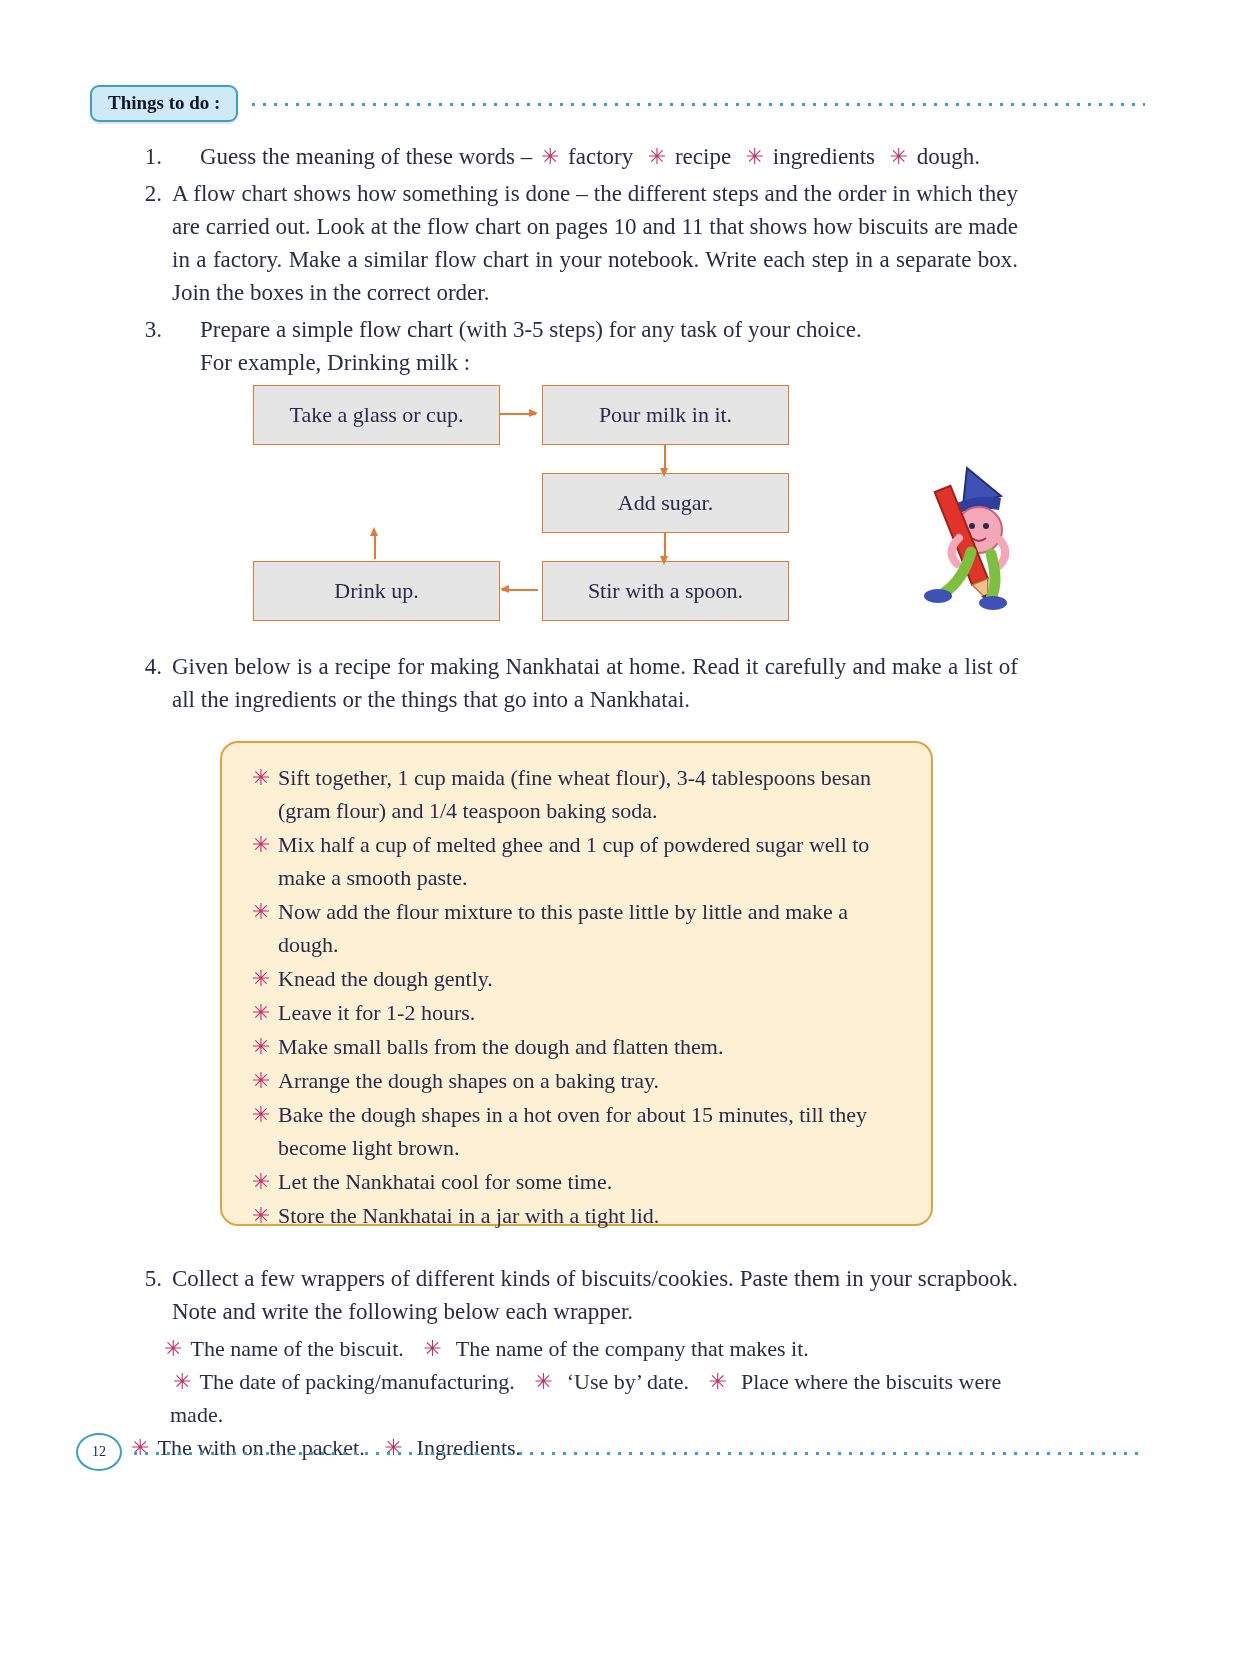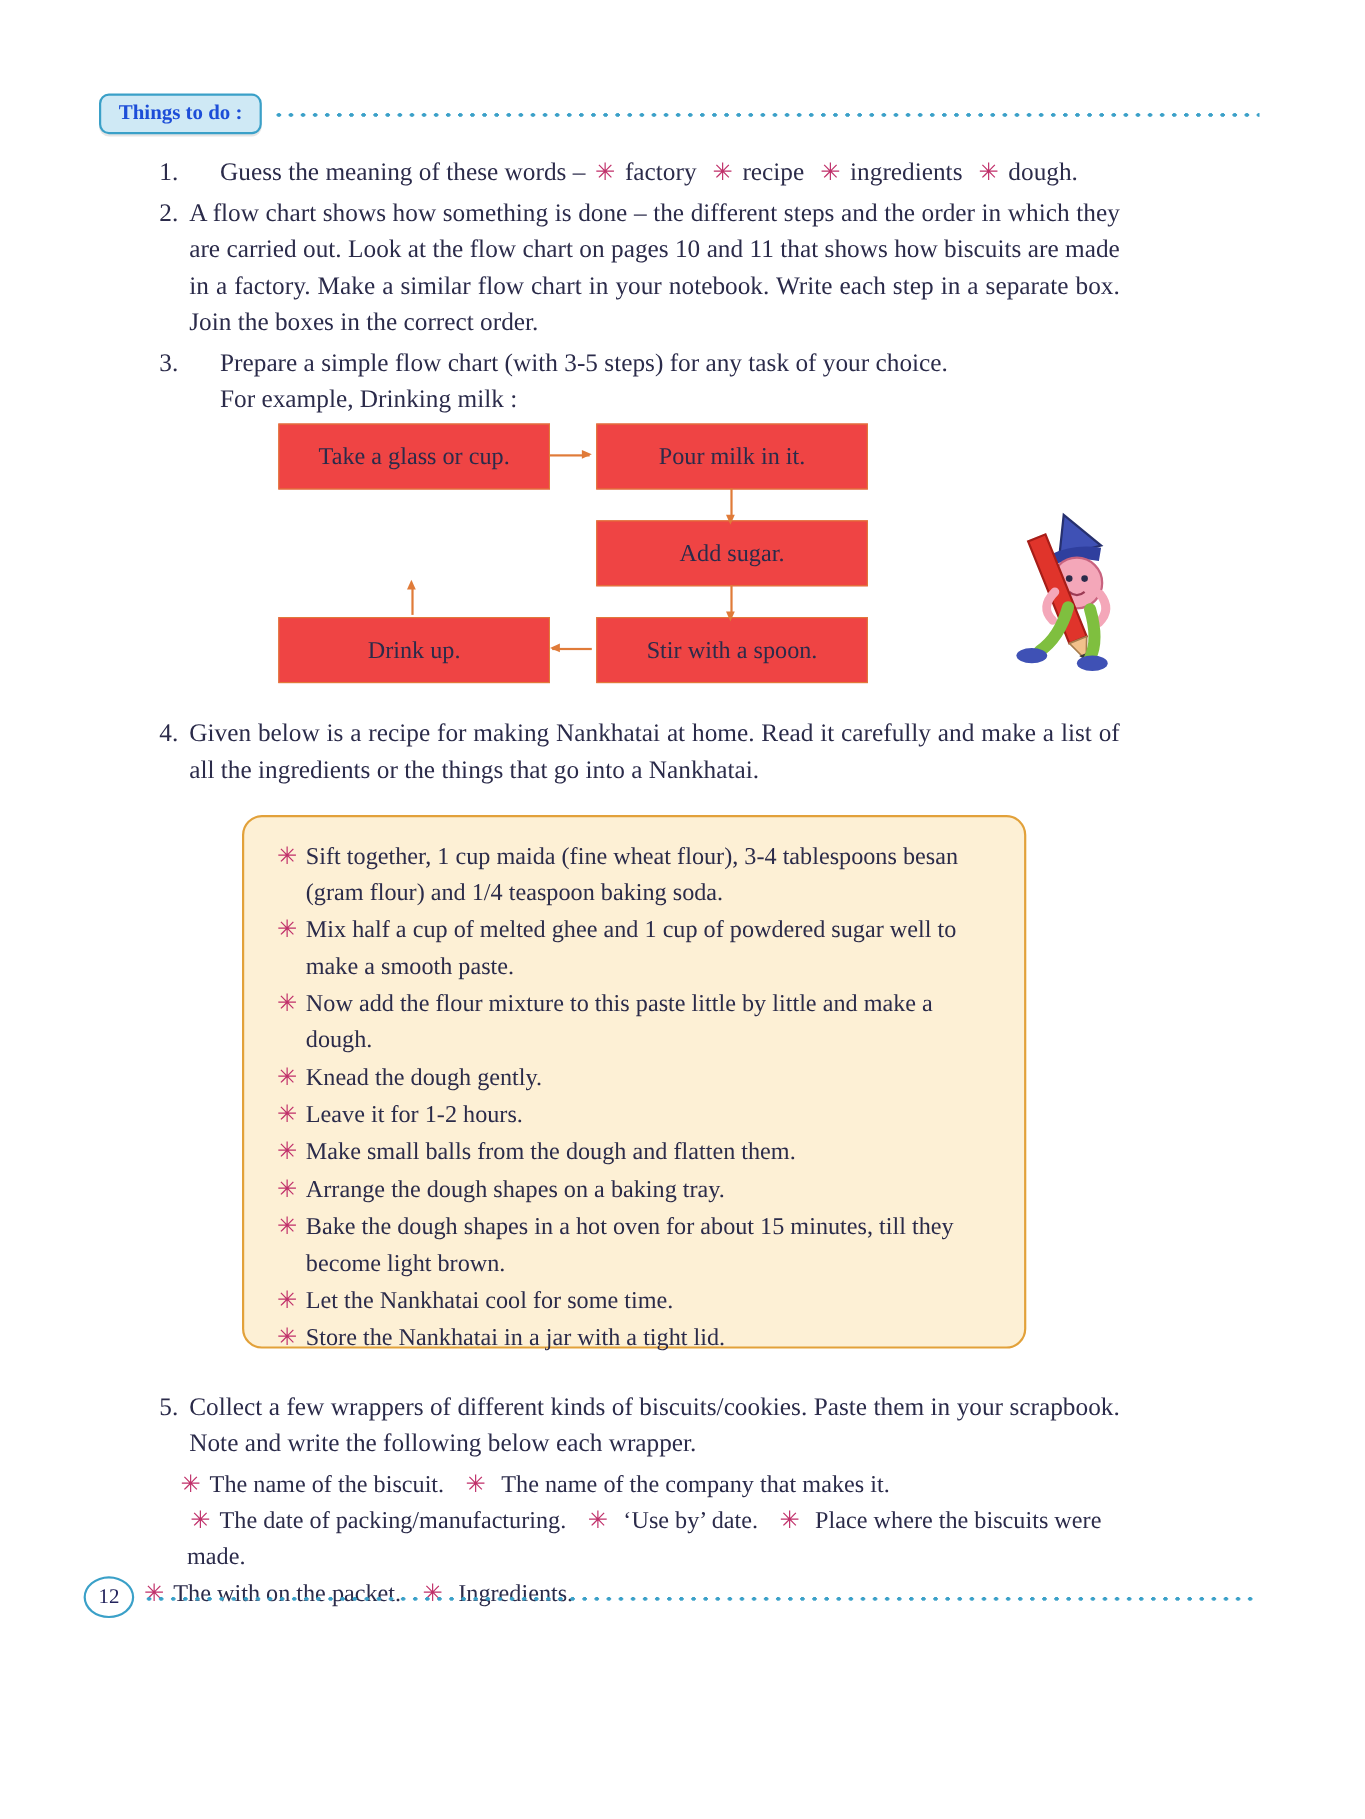--- a/index.html
+++ b/index.html
@@ -34,21 +34,21 @@
     align-items: center;
   }
   .things-badge {
     border: 2px solid #3aa0c8;
     background: #cfe9f5;
     border-radius: 9px 9px 9px 9px;
     padding: 5px 16px 6px 16px;
     font-family: "Liberation Serif", serif;
     font-weight: bold;
     font-size: 19px;
-    color: #1d4ed8;
+    color: #0f172a;
     box-shadow: 0 2px 0 rgba(0,0,0,0.10);
     white-space: nowrap;
   }
   .dotted-line {
     flex: 1;
     height: 5px;
     margin-left: 10px;
     margin-top: 2px;
     background-image: radial-gradient(circle, #3aa0c8 1.8px, transparent 2px);
     background-size: 11px 5px;
@@ -94,21 +94,21 @@
   .flow {
     position: absolute;
     left: 253px;
     top: 385px;
     width: 535px;
     height: 235px;
   }
   .fbox {
     position: absolute;
     border: 1.6px solid #e07b39;
-    background: #ef4444;
+    background: #e5e5e5;
     font-size: 22px;
     display: flex;
     align-items: center;
     justify-content: center;
     width: 245px;
     height: 58px;
     text-align: center;
   }
   .fb1 { left: 0px;   top: 0px; }
   .fb2 { left: 289px; top: 0px; }
@@ -246,21 +246,21 @@
     align-items: center;
   }
   .pagenum {
     width: 42px;
     height: 34px;
     border: 2px solid #3aa0c8;
     border-radius: 50%;
     display: flex;
     align-items: center;
     justify-content: center;
-    font-size: 19px;
+    font-size: 14px;
     color: #23235c;
     background: #fff;
     flex: 0 0 42px;
   }
   .footer .dotted-line {
     margin-left: 8px;
   }
 </style>
 </head>
 <body>

